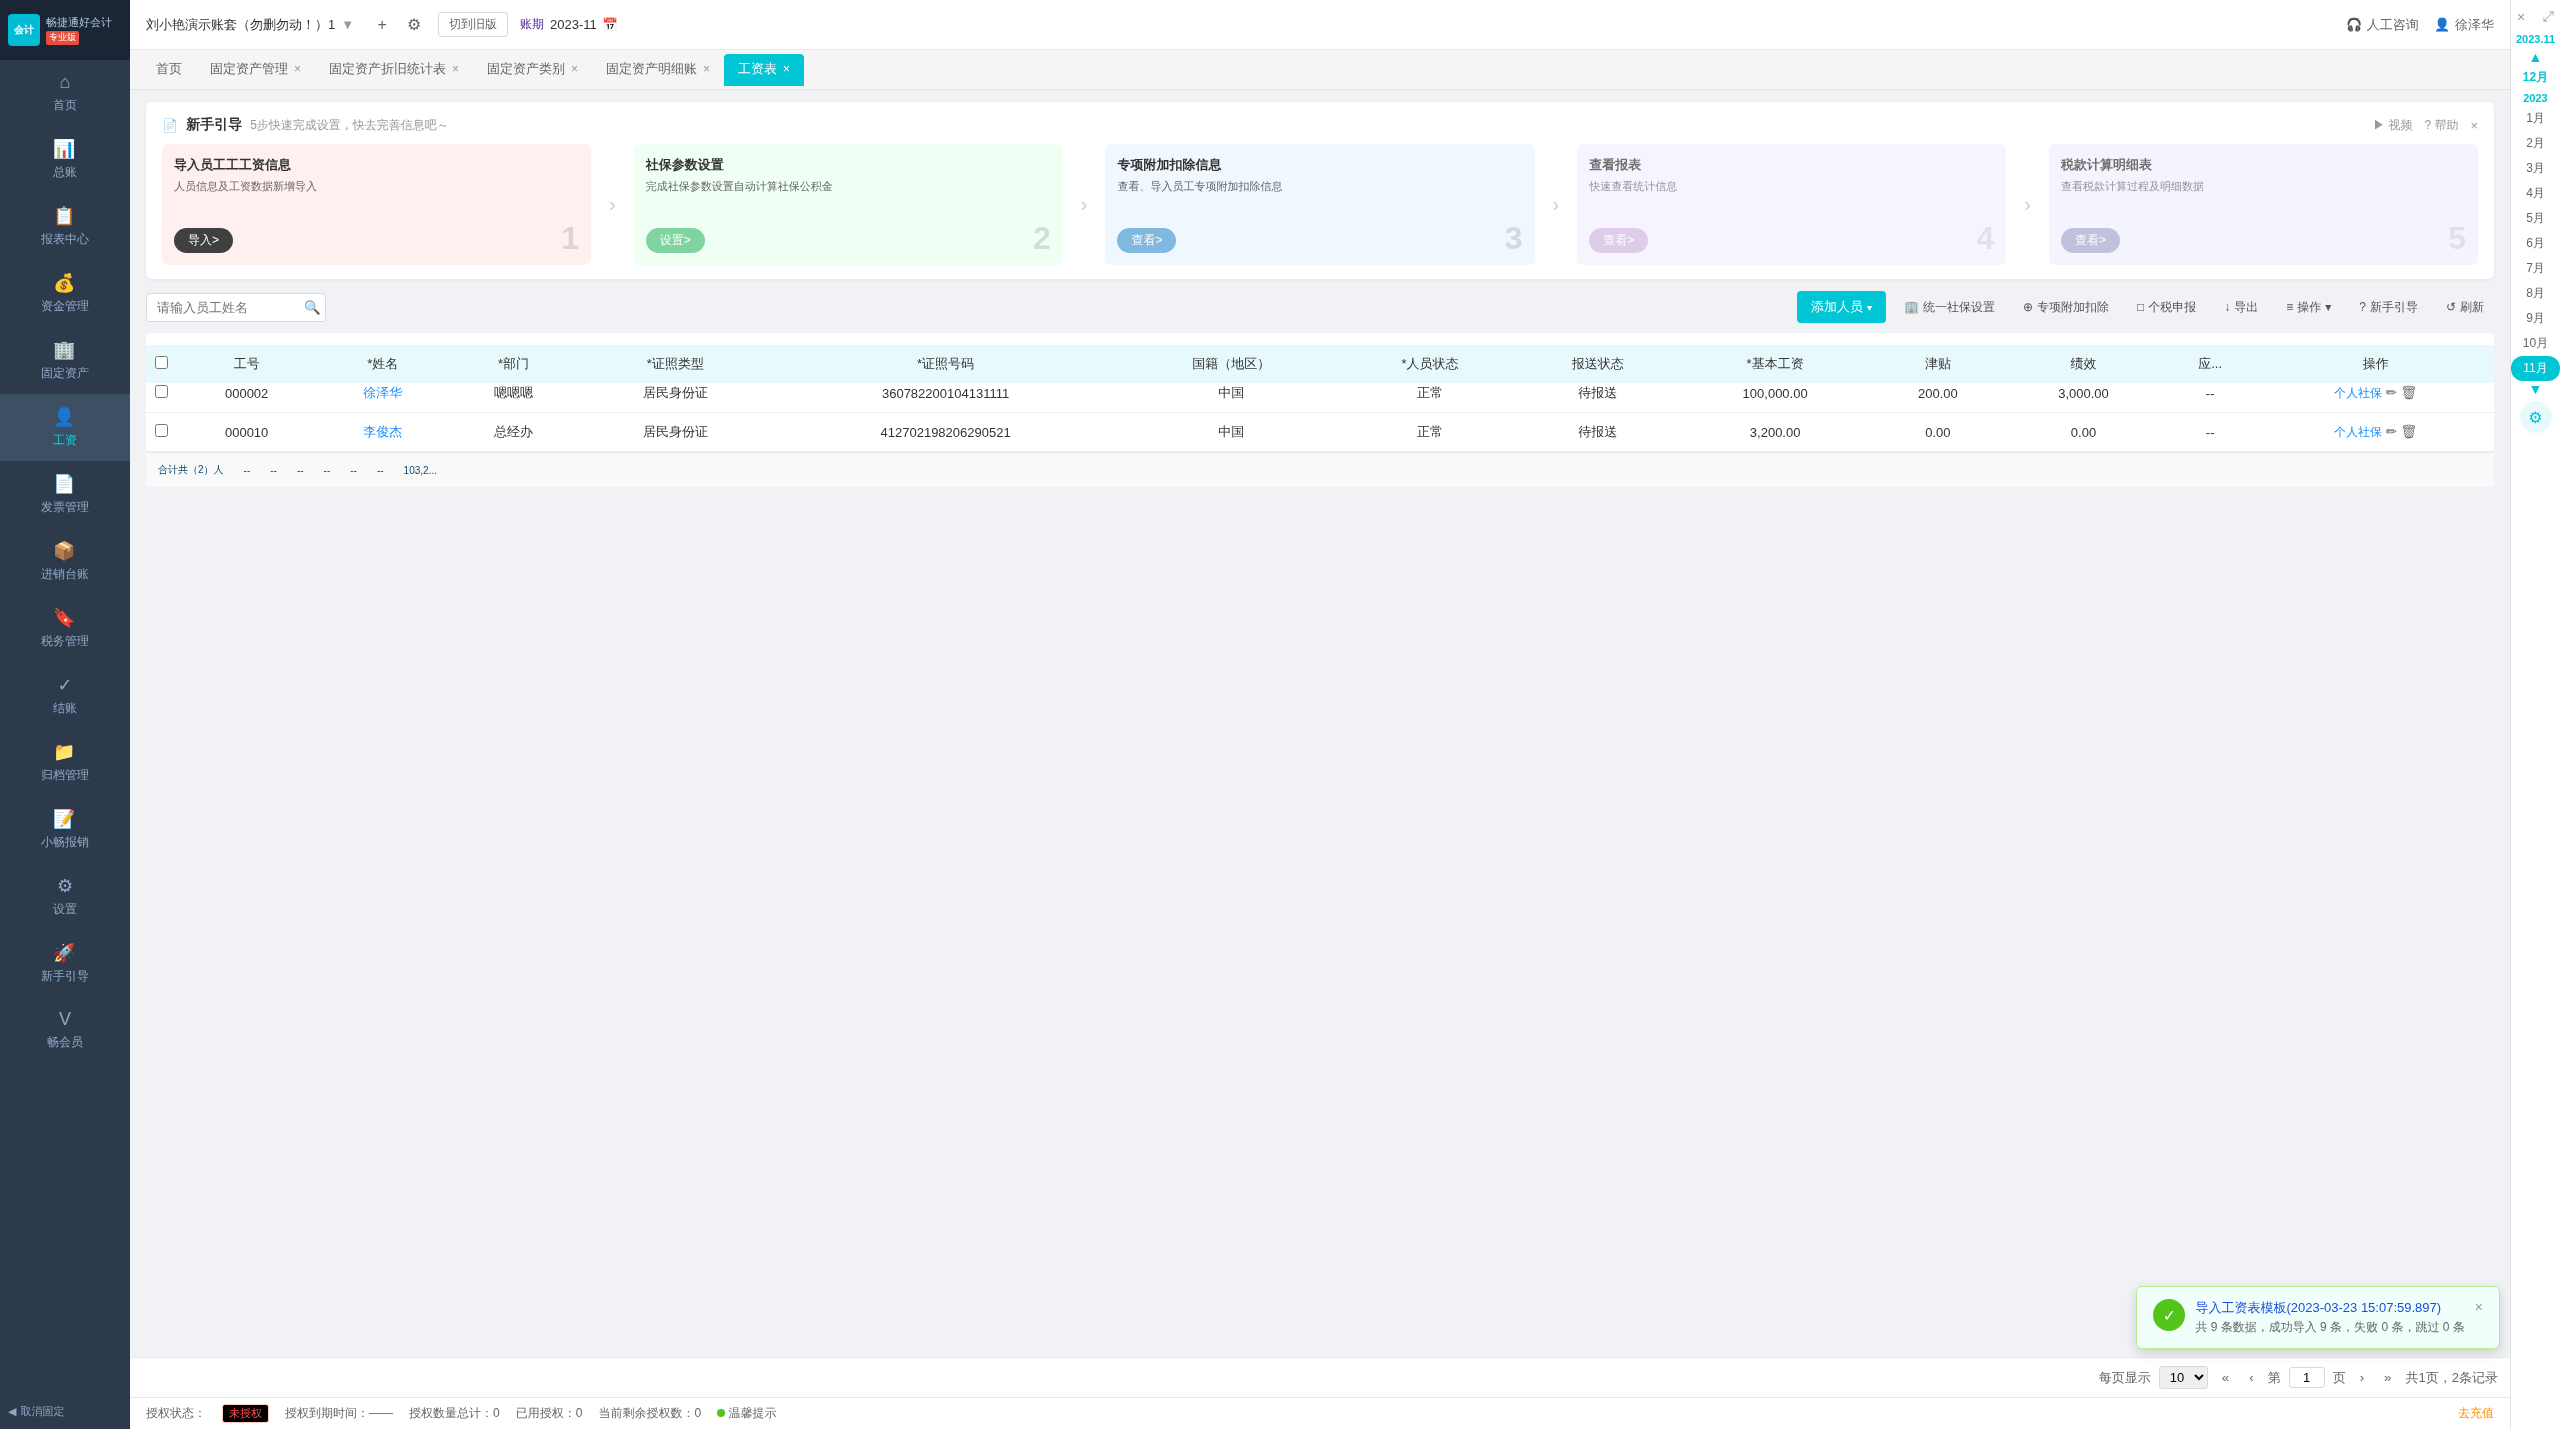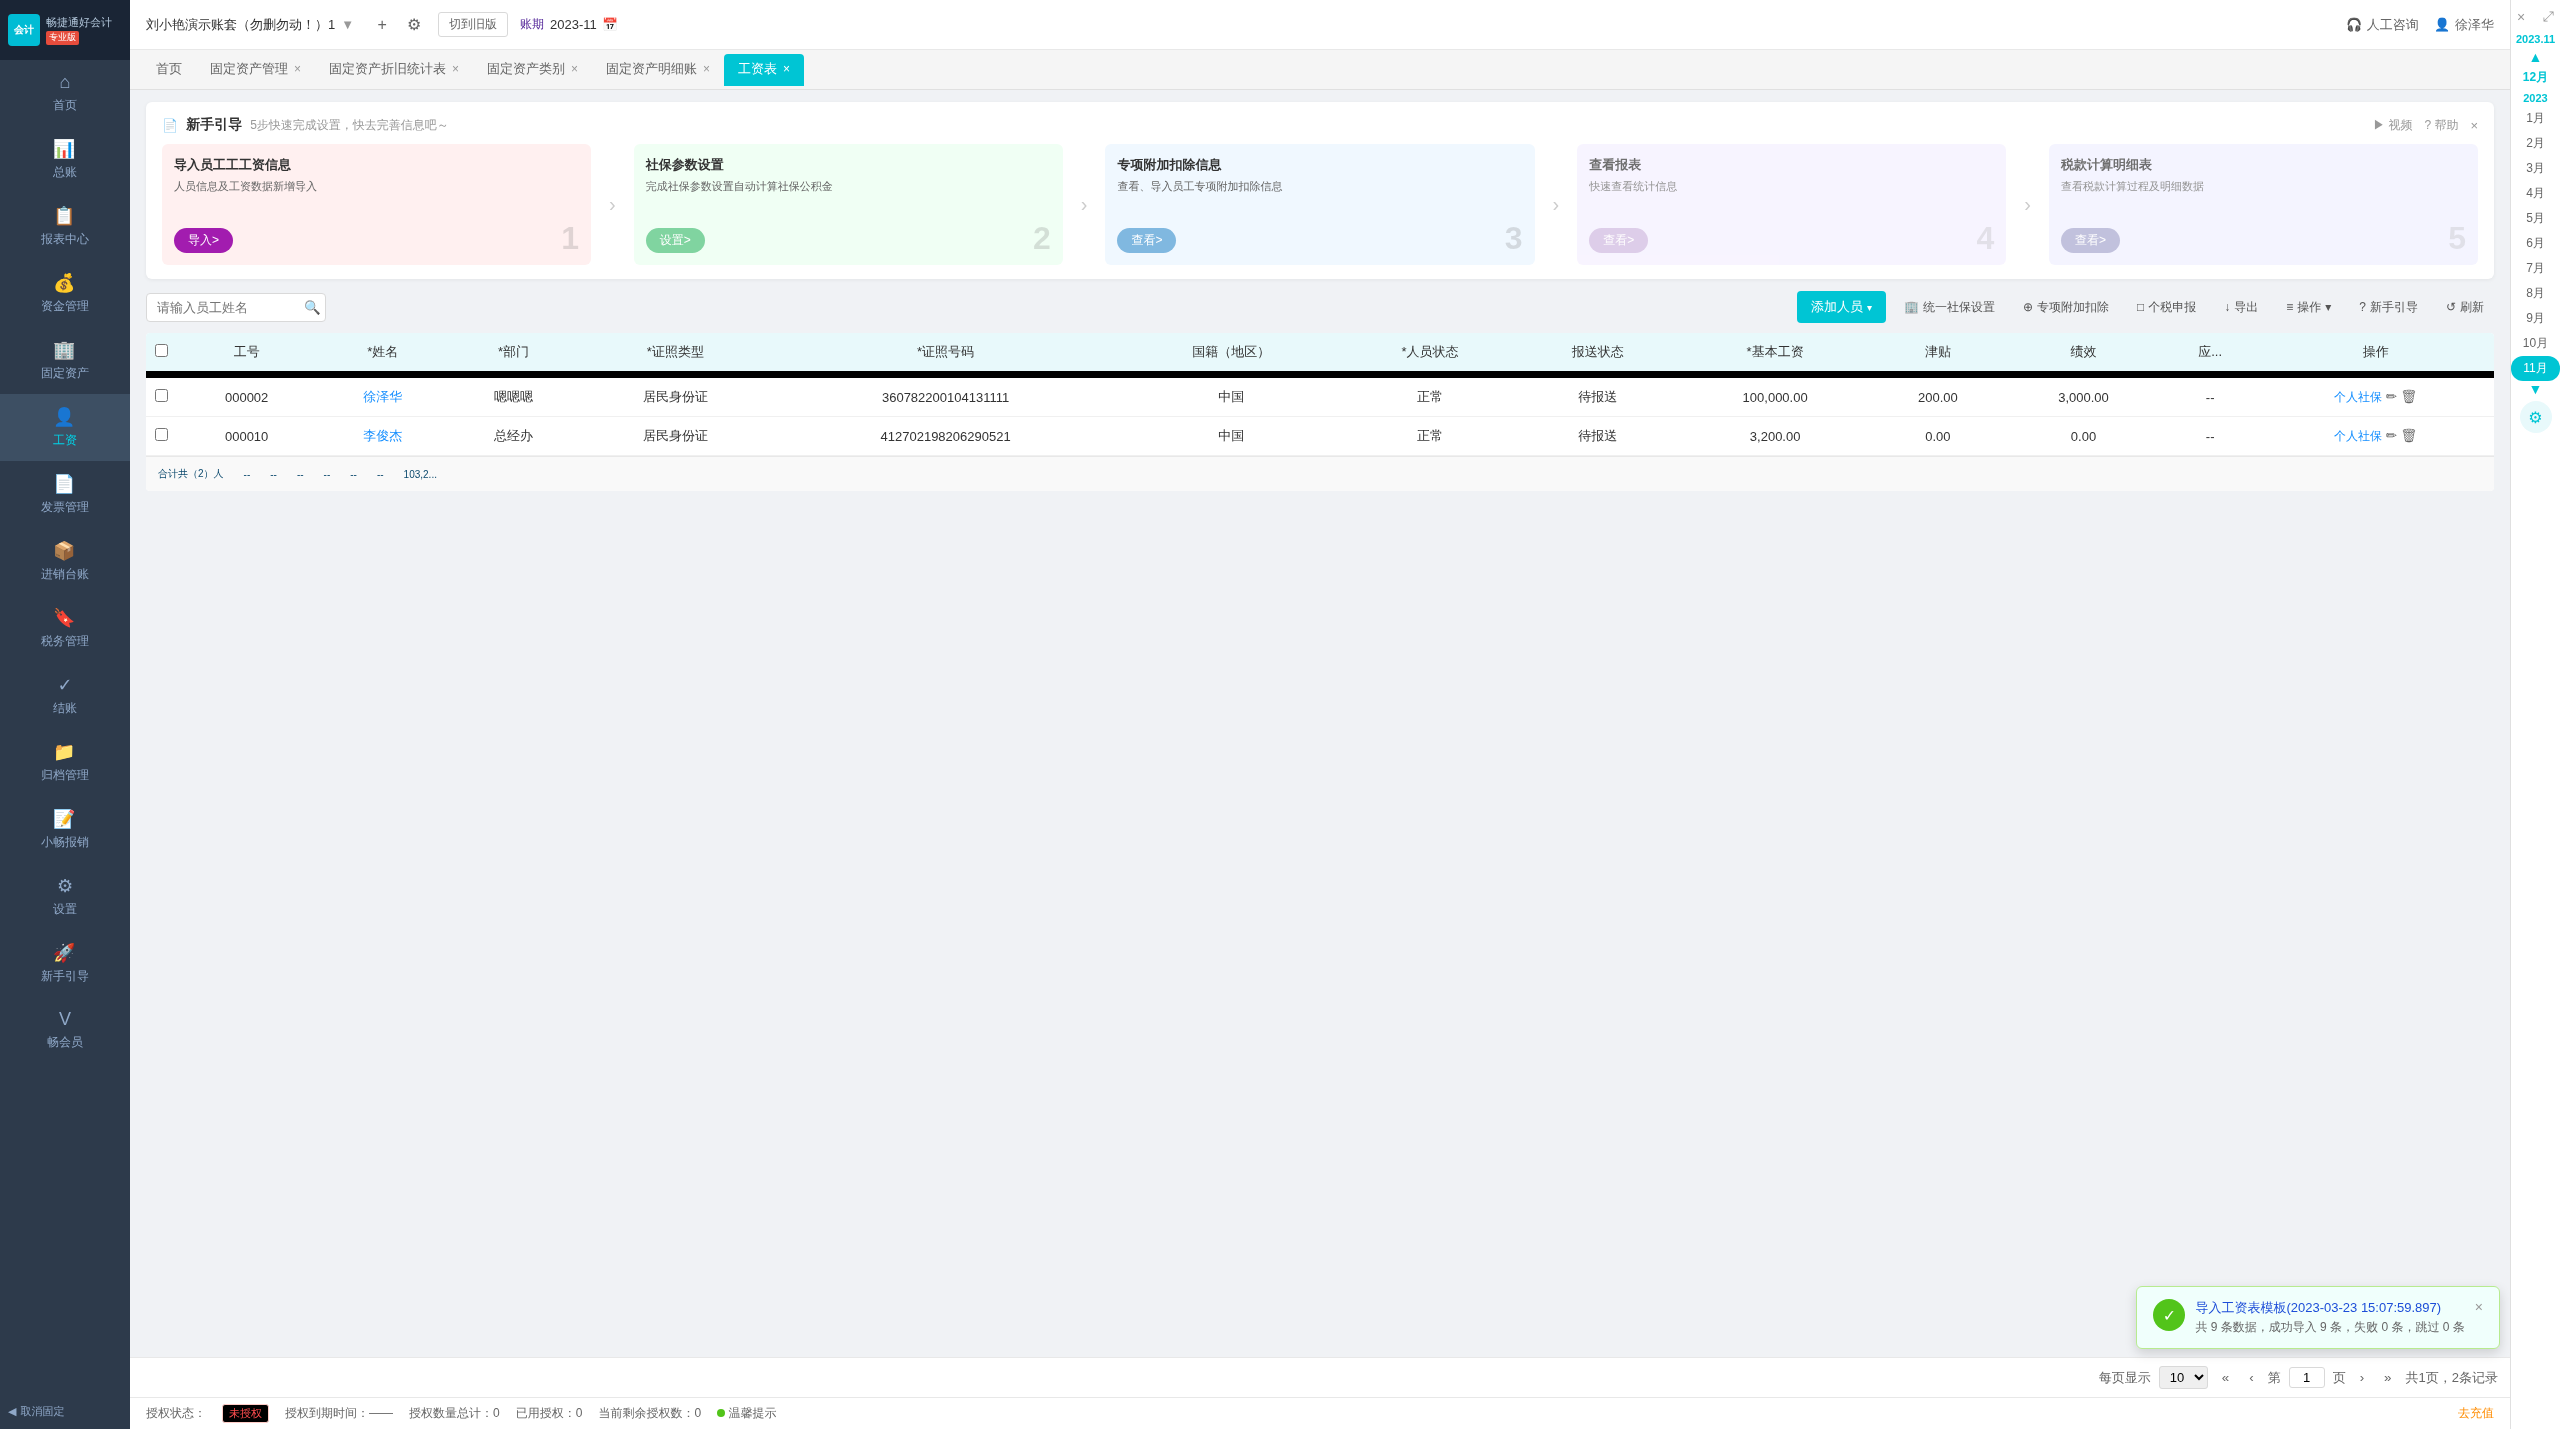--- a/index.html
+++ b/index.html
@@ -56,40 +56,40 @@
     .guide-step { flex: 1; background: #fff; border-radius: 6px; padding: 12px; position: relative; }
     .guide-step.step1 { background: #fff0f0; }
     .guide-step.step2 { background: #f0fff4; }
     .guide-step.step3 { background: #f0f8ff; }
     .guide-step.step4 { background: #f5f0ff; opacity: 0.7; }
     .guide-step.step5 { background: #f0f0ff; opacity: 0.7; }
     .guide-step-num { font-size: 32px; font-weight: bold; opacity: 0.15; position: absolute; bottom: 8px; right: 12px; }
     .guide-step-title { font-size: 13px; font-weight: bold; color: #333; margin-bottom: 4px; }
     .guide-step-desc { font-size: 11px; color: #666; line-height: 1.5; margin-bottom: 10px; min-height: 40px; }
     .guide-step-btn { display: inline-block; padding: 4px 14px; border-radius: 14px; font-size: 12px; cursor: pointer; border: none; }
-    .step1 .guide-step-btn { background: #a21caf; color: #fff; }
+    .step1 .guide-step-btn { background: #404040; color: #fff; }
     .step2 .guide-step-btn { background: #80d4a0; color: #fff; }
     .step3 .guide-step-btn { background: #80b8e0; color: #fff; }
     .step4 .guide-step-btn { background: #d0b8e0; color: #fff; }
     .step5 .guide-step-btn { background: #a8a8d0; color: #fff; }
     .guide-arrow { display: flex; align-items: center; color: #ccc; font-size: 20px; padding: 0 4px; align-self: center; }
 
     
     .toolbar { display: flex; align-items: center; gap: 8px; margin-bottom: 10px; }
     .search-input { border: 1px solid #d9d9d9; border-radius: 4px; padding: 6px 10px; font-size: 13px; width: 180px; outline: none; }
     .search-icon-btn { background: none; border: none; cursor: pointer; color: #999; margin-left: -30px; }
     .toolbar-right { margin-left: auto; display: flex; align-items: center; gap: 8px; }
     .btn-add { background: #00c5d4; color: #fff; border: none; padding: 7px 14px; border-radius: 4px; cursor: pointer; font-size: 13px; display: flex; align-items: center; gap: 4px; }
     .btn-add .arrow { font-size: 10px; }
     .toolbar-action { display: flex; align-items: center; gap: 4px; padding: 6px 10px; border: none; background: none; cursor: pointer; color: #555; font-size: 12px; }
 
     
     .table-wrapper { background: #fff; border-radius: 4px; overflow-x: auto; }
     table { width: 100%; border-collapse: collapse; font-size: 13px; }
-    thead th { background: #e8f9fb; color: #333; font-weight: 500; padding: 10px 8px; border-bottom: 7px solid #000000; text-align: center; white-space: nowrap; position: sticky; top: 0; }
+    thead th { background: #e8f9fb; color: #333; font-weight: 500; padding: 10px 8px; border-bottom: 3px solid #000000; text-align: center; white-space: nowrap; position: sticky; top: 12px; }
     tbody td { padding: 10px 8px; border-bottom: 1px solid #f0f0f0; text-align: center; color: #333; }
     .employee-link { color: #1890ff; cursor: pointer; text-decoration: none; }
     .tag-shebao { color: #1890ff; font-size: 12px; cursor: pointer; }
     .table-footer { display: flex; align-items: center; padding: 10px 12px; background: #f9f9f9; border-top: 1px solid #e8e8e8; font-size: 10px; color: #0c4a6e; gap: 20px; }
     .checkbox-cell { width: 30px; }
     input[type="checkbox"] { cursor: pointer; }
 
     
     .pagination-bar { display: flex; align-items: center; justify-content: flex-end; padding: 8px 12px; background: #fff; border-top: 1px solid #e8e8e8; font-size: 13px; color: #666; gap: 8px; }
     .page-size-select { border: 1px solid #d9d9d9; border-radius: 3px; padding: 2px 6px; font-size: 13px; }

